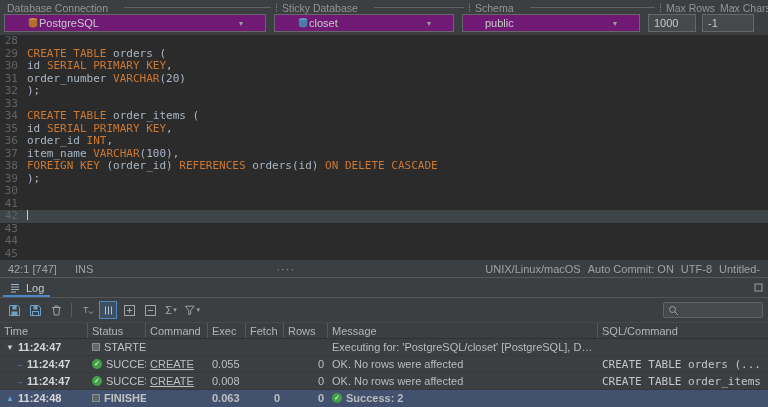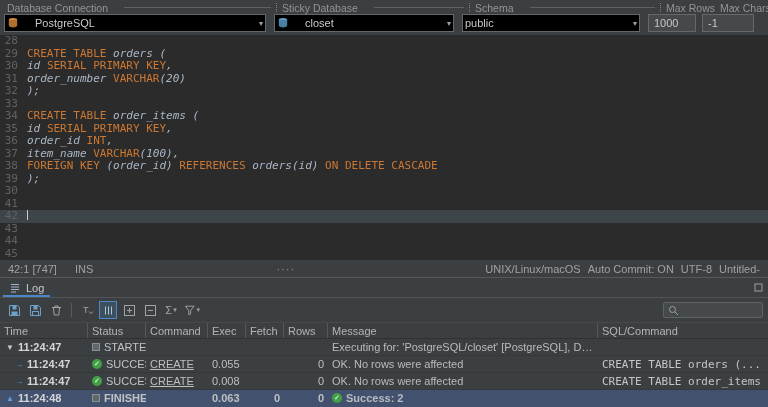--- a/index.html
+++ b/index.html
@@ -13,36 +13,36 @@
   .sec-label{color:#929597;font-size:10.5px;white-space:nowrap;padding:0 3px;}
   .rule{flex:1;height:1px;background:#5f6264;margin:0 3px;min-width:4px;}
   .vsep{width:1px;height:9px;border-left:1px dotted #7d8082;margin:0 2px;flex:none;}
   .sec-conn{width:270px;}
   .sec-sticky{width:188px;}
   .sec-schema{width:186px;}
   .sec-maxrows{width:54px;}
   .sec-maxchars{flex:1;}
   .conn-controls{height:22px;display:flex;align-items:center;padding:1px 4px 3px 4px;flex:none;}
   .ctl{display:flex;align-items:center;height:18px;padding-right:8px;min-width:0;}
-  .dropdown{flex:1;height:18px;background:#000000;border:1px solid #646869;display:flex;align-items:center;padding:0 2px;gap:16px;min-width:0;}
+  .dropdown{flex:1;height:18px;background:#701a75;border:1px solid #646869;display:flex;align-items:center;padding:0 22px;gap:0;min-width:0;}
   .dd-value{flex:1;color:#c6c9cb;overflow:hidden;white-space:nowrap;}
   .chev{color:#9ea1a3;font-size:8px;flex:none;}
   .db-icon{width:12px;height:12px;flex:none;display:flex;align-items:center;justify-content:center;}
   .num-input{height:18px;background:#45494a;border:1px solid #646869;color:#c6c9cb;padding:0 5px;font-family:inherit;font-size:11px;outline:none;}
   .num-input.mr{width:48px;}
   .num-input.mc{width:52px;}
 
   
   .editor{height:225px;background:var(--editor-bg,#2b2b2b);font-family:"DejaVu Sans Mono","Liberation Mono",monospace;font-size:11px;overflow:hidden;flex:none;cursor:text;}
   .code-line{display:flex;height:12.5px;line-height:12.5px;white-space:pre;align-items:center;}
   .code-line.current{background:#3d4549;}
   .line-num{width:27px;text-align:right;padding-right:9px;color:#606366;flex:none;}
   .code-text{white-space:pre;}
   .kw{color:var(--keyword,#cc7832);}
-  .plain{color:#a9b7c6;font-style:italic;}
+  .plain{color:#a9b7c6;}
   .caret{display:inline-block;width:1px;height:10px;background:#cccccc;}
 
   
   .status-bar{height:17px;display:flex;align-items:center;padding:0 8px;color:#9fa2a4;flex:none;background:#3c3f41;white-space:nowrap;}
   .sb-mode{margin-left:18px;}
   .sb-center{flex:1;text-align:center;color:#8d9092;letter-spacing:1px;cursor:row-resize;}
   .sb-right{margin-left:7px;}
 
   
   .log-panel{flex:1;display:flex;flex-direction:column;border-top:1px solid #565a5c;min-height:0;}

